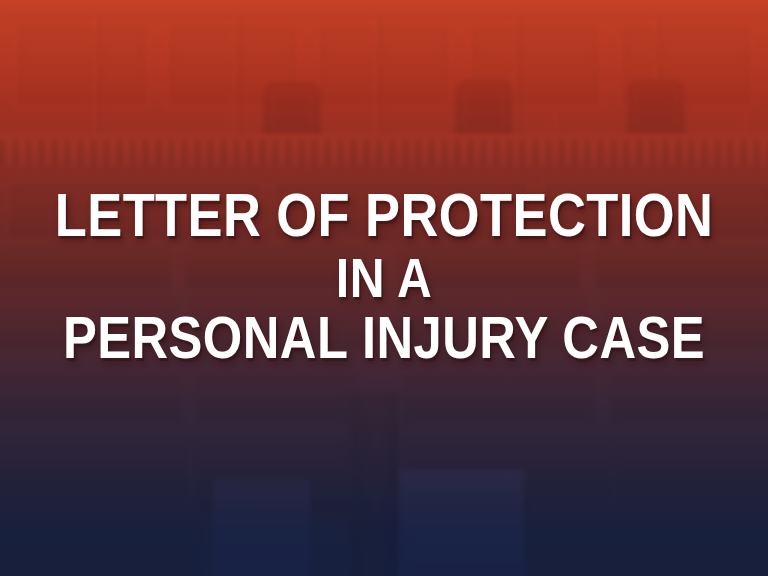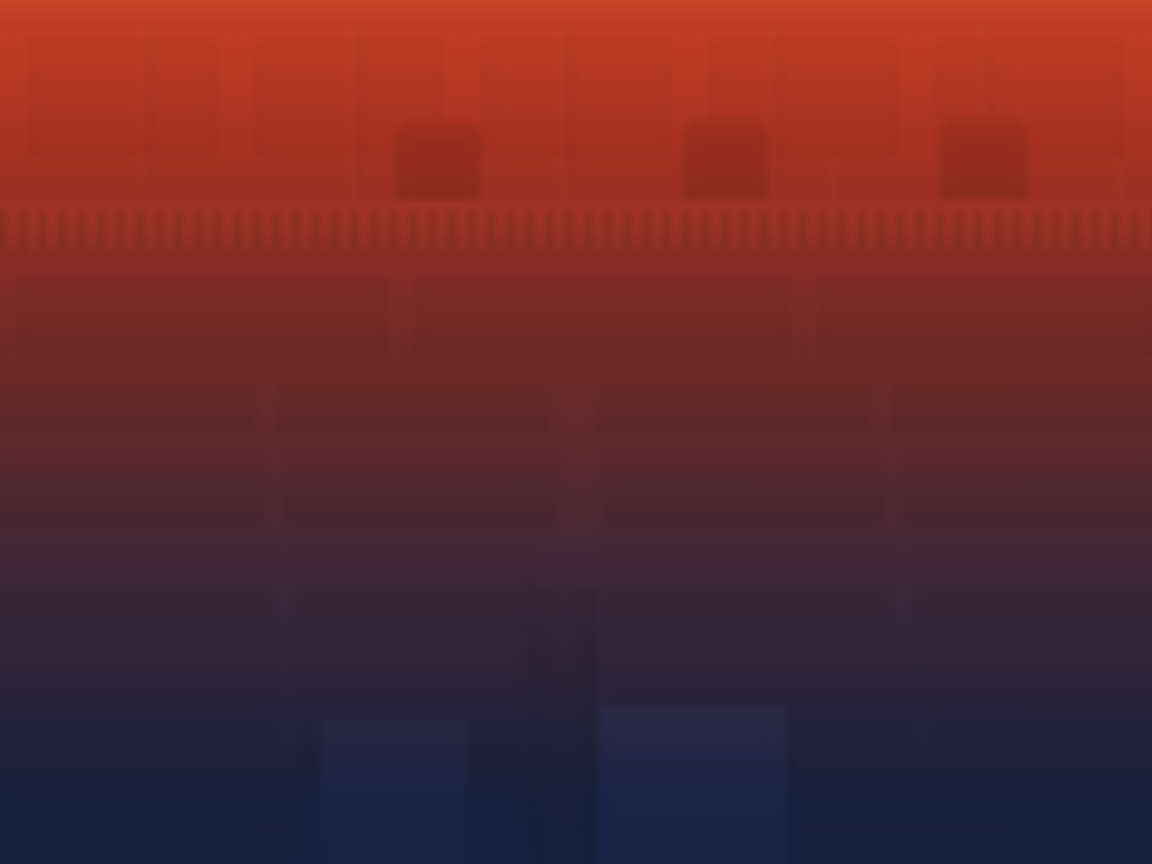--- a/index.html
+++ b/index.html
@@ -285,14 +285,19 @@
     <div class="aisle-floor"></div>
     <div class="aisle-floor2"></div>
     <div class="aisle-post"></div>
 
     <div class="photo-blur"></div>
   </div>
 
   <div class="overlay" id="overlay-multiply" style="background: linear-gradient(rgb(232, 80, 47) 0%, rgb(232, 80, 47) 12%, rgb(140, 58, 58) 46%, rgb(74, 53, 80) 70%, rgb(30, 42, 82) 92%, rgb(30, 42, 82) 100%);"></div>
   <div class="overlay-screen" id="overlay-tint" style="background: linear-gradient(rgba(232, 80, 47, 0.8) 0%, rgba(208, 63, 44, 0.72) 16%, rgba(140, 58, 58, 0.7) 45%, rgba(74, 53, 80, 0.72) 70%, rgba(30, 42, 82, 0.8) 93%, rgba(28, 40, 80, 0.86) 100%);"></div>
 
+  <div class="title-wrap">
+    <span class="tline l1">LETTER OF PROTECTION</span>
+    <span class="tline l2">IN A</span>
+    <span class="tline l3">PERSONAL INJURY CASE</span>
+  </div>
 
 </div>
 
 </body></html>

